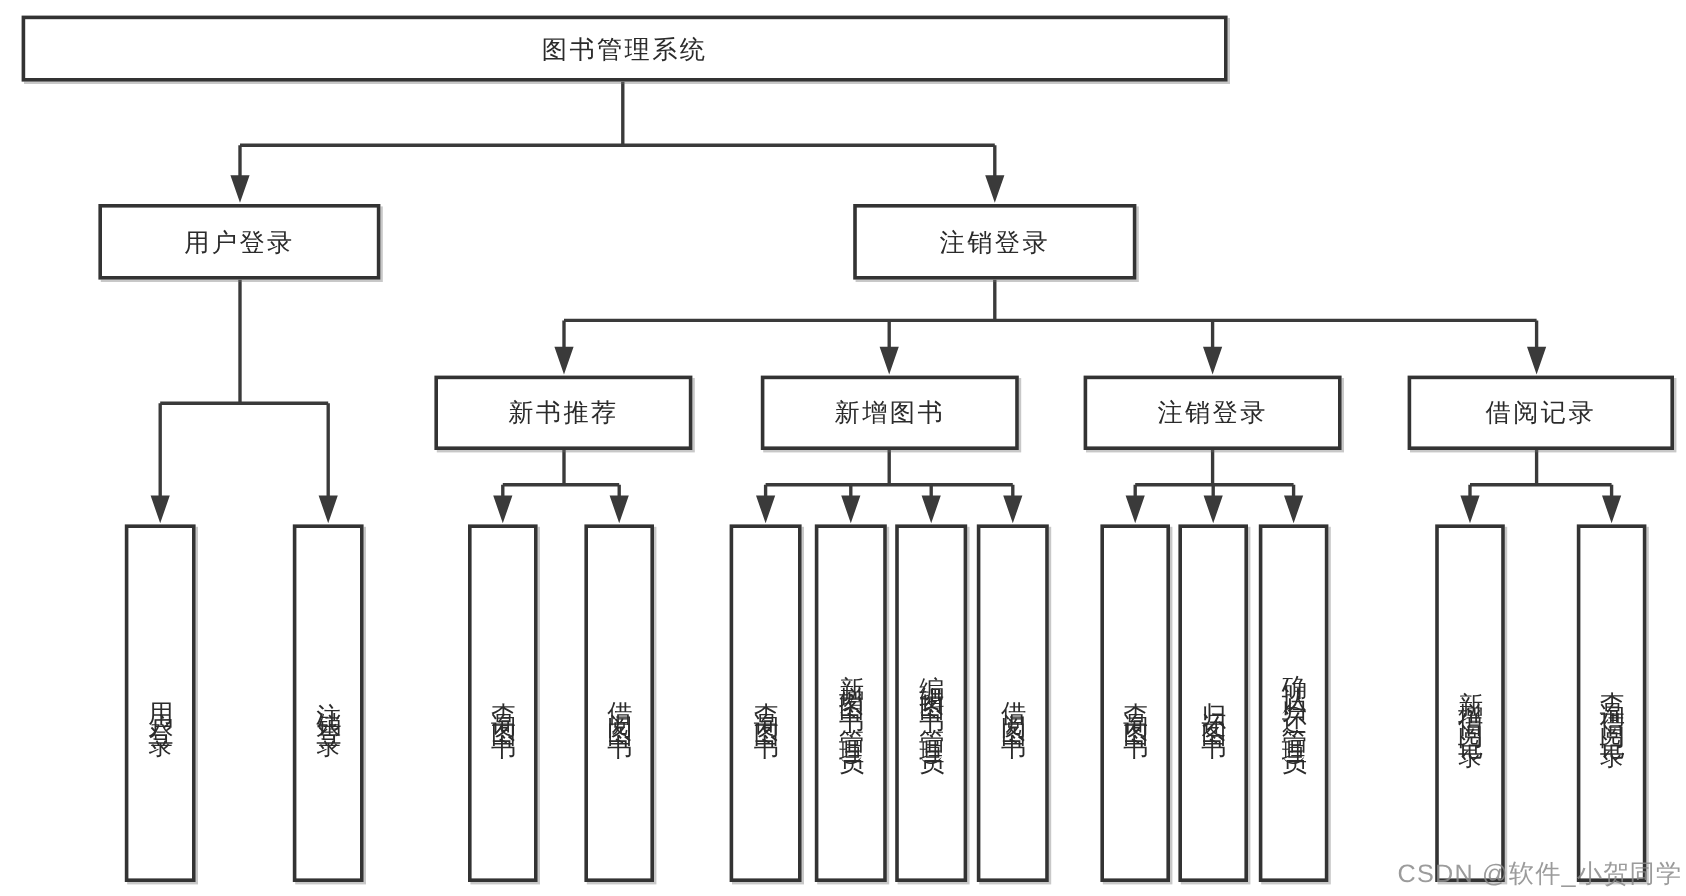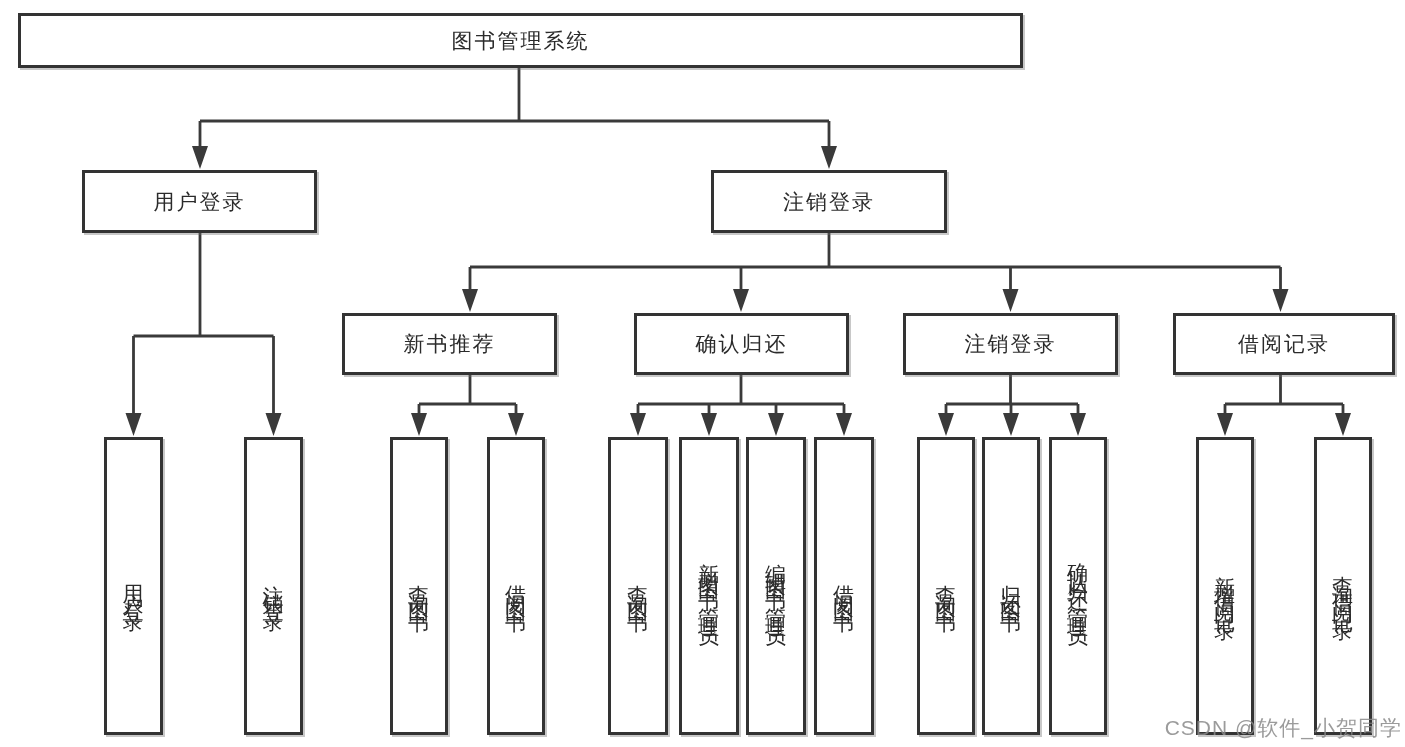--- a/index.html
+++ b/index.html
@@ -78,25 +78,25 @@
     <span class="h-label">图书管理系统</span>
   </div>
 
   <div class="node" style="left:82px;top:170px;width:235px;height:63px">
     <span class="h-label">用户登录</span>
   </div>
   <div class="node" style="left:711px;top:170px;width:236px;height:63px">
     <span class="h-label">注销登录</span>
   </div>
 
-  <div class="node" style="left:342px;top:313px;width:215px;height:62px">
+  <div class="node" style="left:362px;top:313px;width:215px;height:62px">
     <span class="h-label">新书推荐</span>
   </div>
   <div class="node" style="left:634px;top:313px;width:215px;height:62px">
-    <span class="h-label">确认归还</span>
+    <span class="h-label">新增图书</span>
   </div>
   <div class="node" style="left:903px;top:313px;width:215px;height:62px">
     <span class="h-label">注销登录</span>
   </div>
   <div class="node" style="left:1173px;top:313px;width:222px;height:62px">
     <span class="h-label">借阅记录</span>
   </div>
 
   <div class="node" style="left:104px;top:437px;width:59px;height:298px">
     <span class="v-label">用户登录</span>

